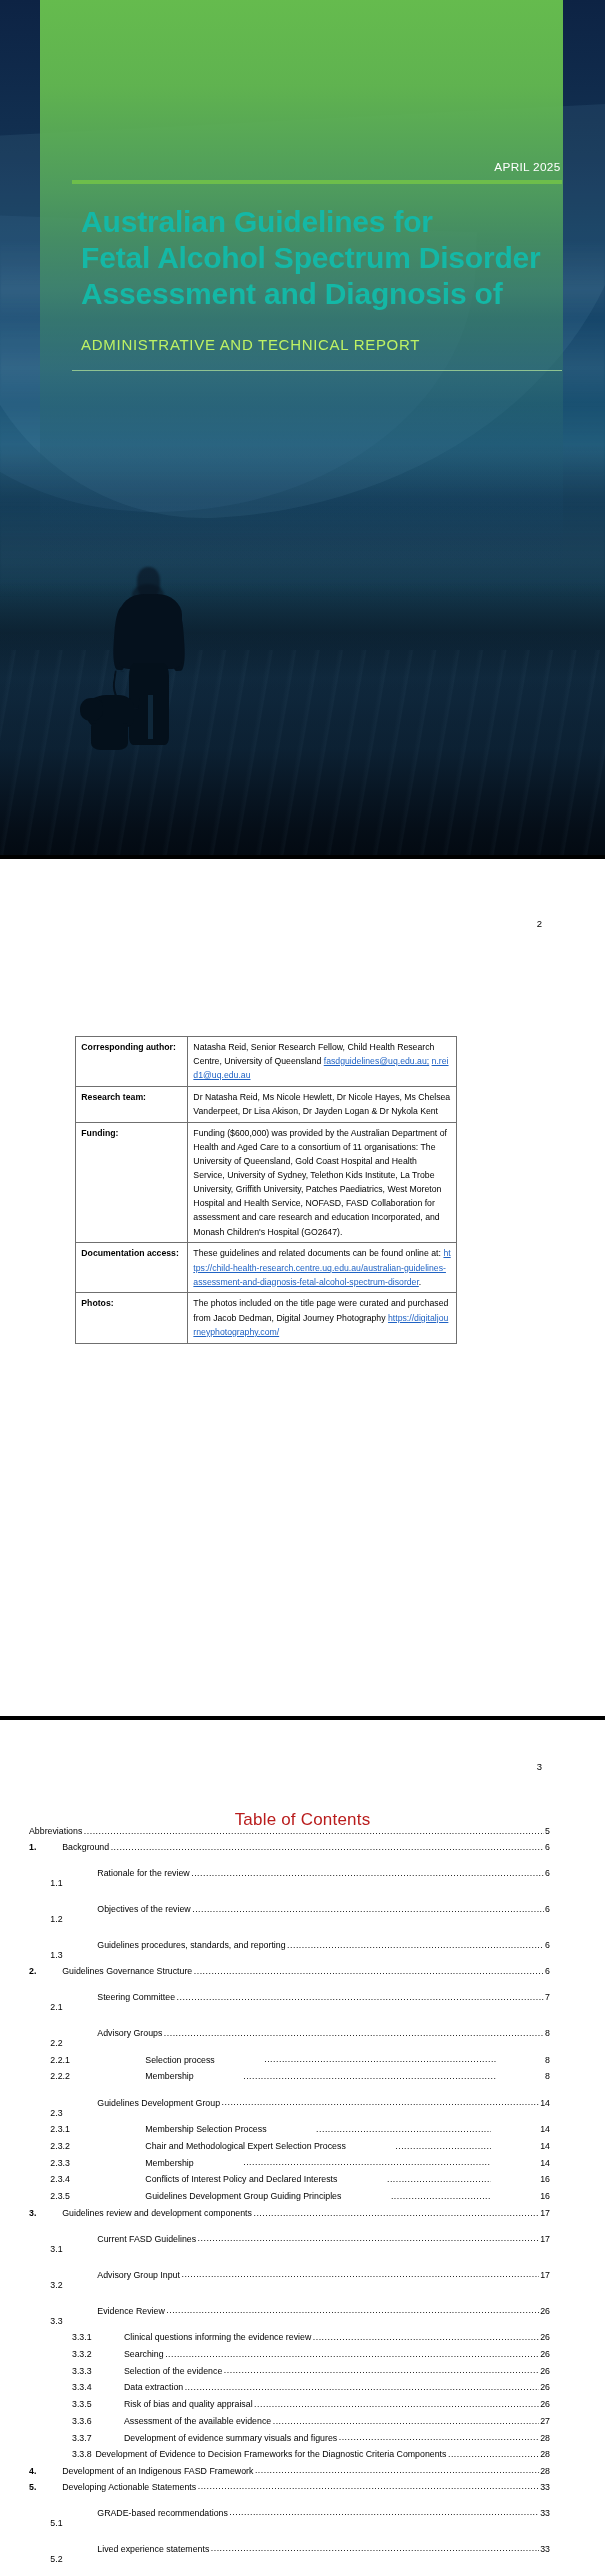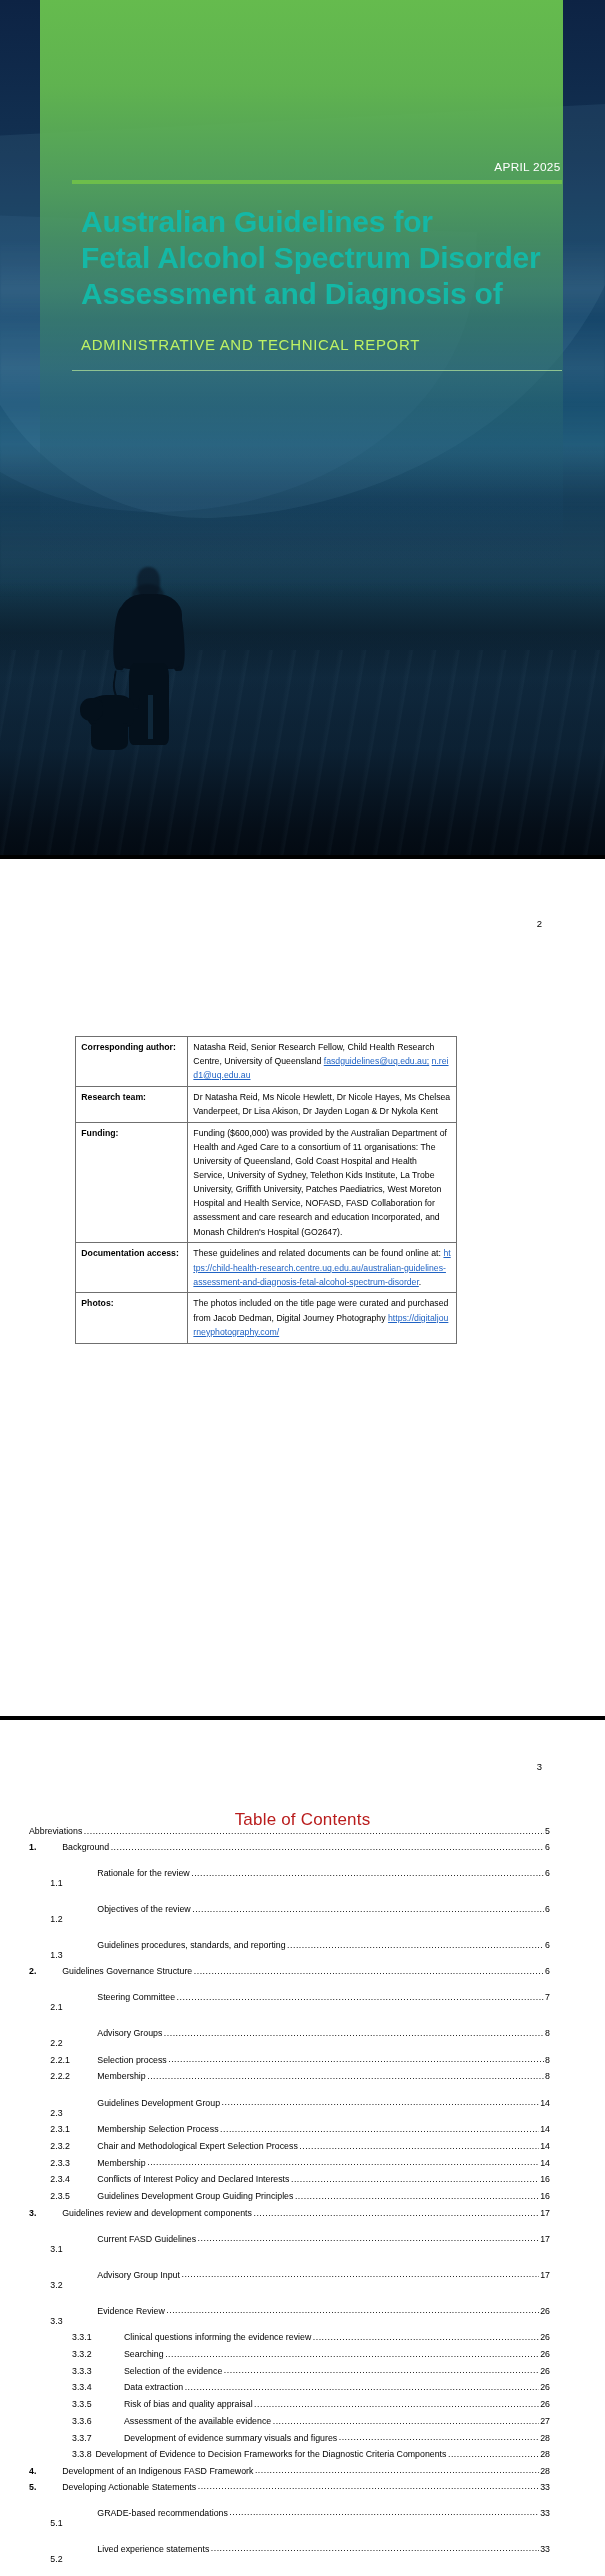--- a/index.html
+++ b/index.html
@@ -337,21 +337,21 @@
   }
   .toc-row.lvl1 { margin-bottom: 5.8px; }
   .toc-row.lvl1 .num {
     font-weight: bold;
     width: 15.2px;
     margin-left: 0px;
   }
   .toc-row.lvl1 .txt { margin-left: 18px; }
   .toc-row.lvl2 { margin-bottom: 6.3px; }
   .toc-row.lvl2 .num { width: 47px; margin-left: 21.3px; margin-top: 20px; }
-  .toc-row.lvl3 { margin-bottom: 6.3px; }
+  .toc-row.lvl3 { margin-bottom: 6.3px; gap: 48px; }
   .toc-row.lvl3 .num { width: 47px; margin-left: 21.3px; }
   .toc-row.lvl4 { margin-bottom: 6.3px; }
   .toc-row.lvl4 .num { width: 52px; margin-left: 43px; }
   .toc-row.lvl0 { margin-bottom: 5.8px; }
   .toc-row.lvl0 .num { width: 0; }
   .toc-row.flat .num { width: auto; margin-left: 43px; margin-right: 3.8px; }
 
   .toc-row .txt { flex: 0 0 auto; }
   .toc-row .dots {
     flex: 1 1 auto;

